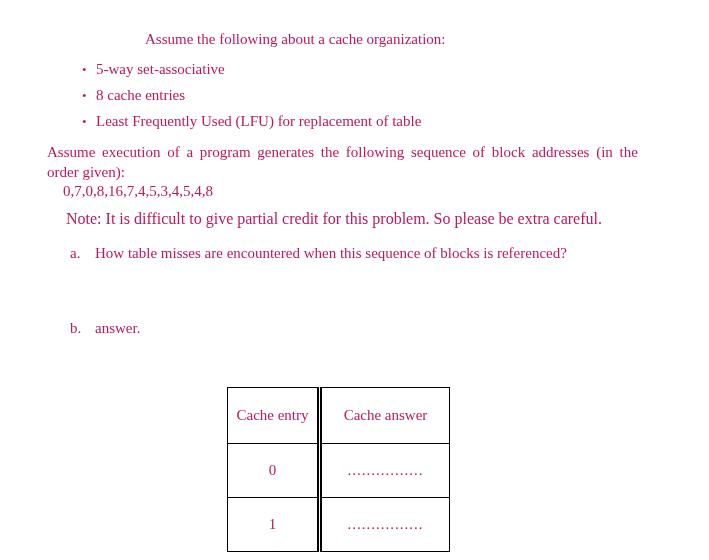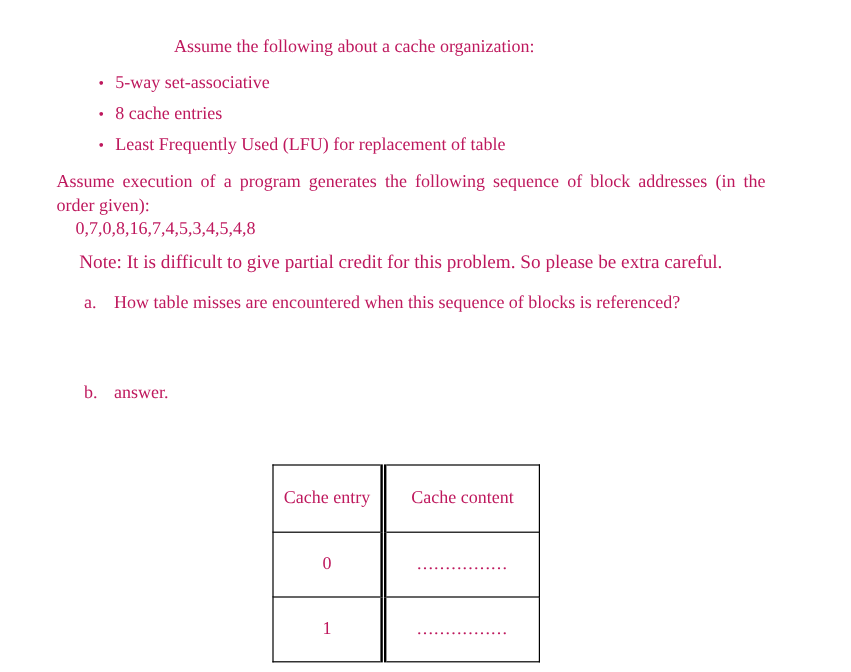--- a/index.html
+++ b/index.html
@@ -143,21 +143,21 @@
     <span class="qlabel">b.</span>
     <div class="qtext">
       <div>answer.</div>
     </div>
   </div>
 
   <table class="answer-table">
     <tbody>
       <tr class="row-header">
         <th class="col-entry">Cache entry</th>
-        <th class="col-content">Cache content</th>
+        <th class="col-content">Cache answer</th>
       </tr>
       <tr class="row-data">
         <td class="col-entry">0</td>
         <td class="col-content dots">................</td>
       </tr>
       <tr class="row-data">
         <td class="col-entry">1</td>
         <td class="col-content dots">................</td>
       </tr>
     </tbody>

